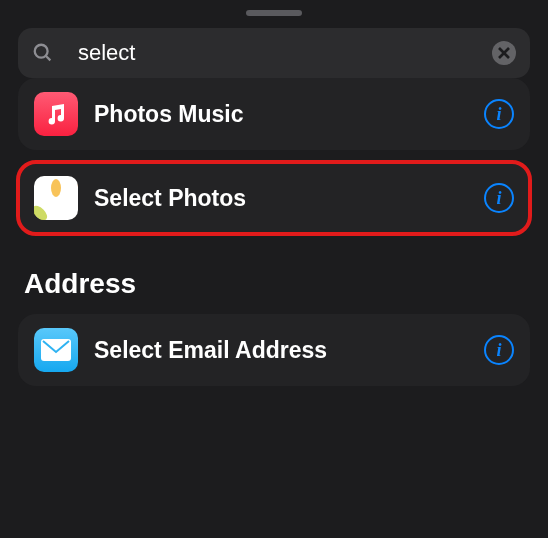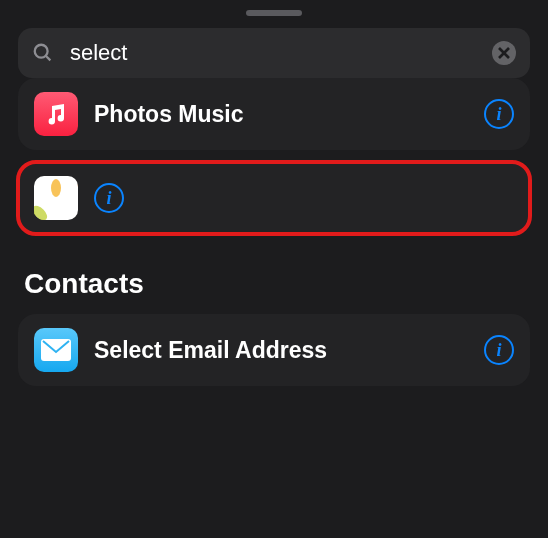--- a/index.html
+++ b/index.html
@@ -17,21 +17,21 @@
       border-radius: 3px;
       margin: 10px auto 12px;
     }
     .search-bar {
       display: flex;
       align-items: center;
       background: #2c2c2e;
       margin: 0 18px;
       padding: 12px 14px;
       border-radius: 14px;
-      gap: 16px;
+      gap: 24px;
     }
     .search-icon-svg {
       width: 22px;
       height: 22px;
       flex: 0 0 auto;
       stroke: #8e8e93;
       fill: none;
       stroke-width: 2.5;
     }
     .search-input {
@@ -163,24 +163,25 @@
           <ellipse class="photos-petal" cx="22" cy="12" rx="5" ry="9" fill="#f38f3a" opacity="0.85" transform="rotate(45 22 22)"></ellipse>
           <ellipse class="photos-petal" cx="22" cy="12" rx="5" ry="9" fill="#e85776" opacity="0.85" transform="rotate(90 22 22)"></ellipse>
           <ellipse class="photos-petal" cx="22" cy="12" rx="5" ry="9" fill="#b44bc4" opacity="0.85" transform="rotate(135 22 22)"></ellipse>
           <ellipse class="photos-petal" cx="22" cy="12" rx="5" ry="9" fill="#5a6ef0" opacity="0.85" transform="rotate(180 22 22)"></ellipse>
           <ellipse class="photos-petal" cx="22" cy="12" rx="5" ry="9" fill="#3eb6ee" opacity="0.85" transform="rotate(225 22 22)"></ellipse>
           <ellipse class="photos-petal" cx="22" cy="12" rx="5" ry="9" fill="#6ec95a" opacity="0.85" transform="rotate(270 22 22)"></ellipse>
           <ellipse class="photos-petal" cx="22" cy="12" rx="5" ry="9" fill="#c6d54a" opacity="0.85" transform="rotate(315 22 22)"></ellipse>
         </g>
       </svg>
     </div>
+    <span class="item-label">Select Photos</span>
     <button class="info-btn">i</button>
   </div>
 
-  <div class="section-header">Contacts</div>
+  <div class="section-header">Address</div>
 
   <div class="list-item">
     <div class="app-icon mail">
       <svg width="30" height="22" viewBox="0 0 30 22">
         <rect class="envelope" x="0" y="0" width="30" height="22" rx="3"></rect>
         <path d="M2 2 L15 13 L28 2" fill="none" stroke="#2fb3f2" stroke-width="2"></path>
       </svg>
     </div>
     <span class="item-label">Select Email Address</span>
     <button class="info-btn">i</button>

